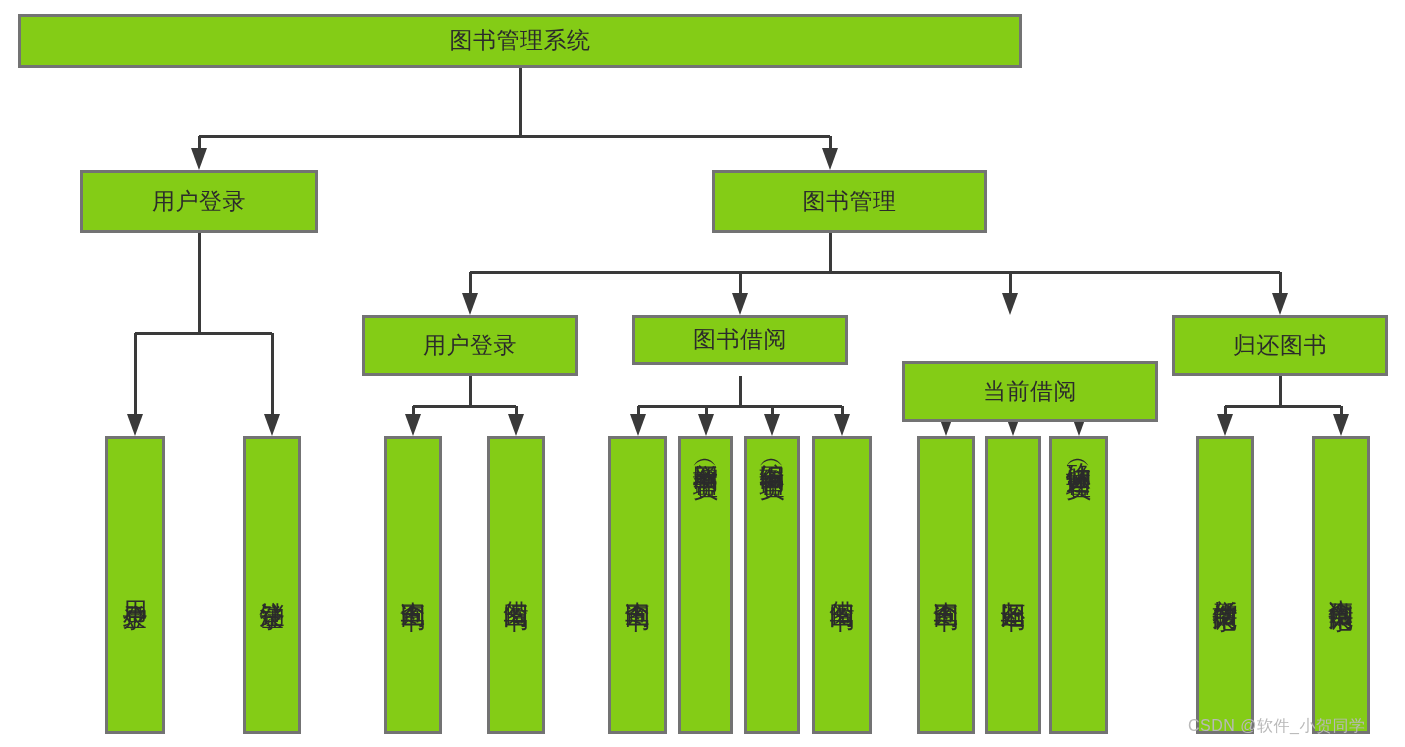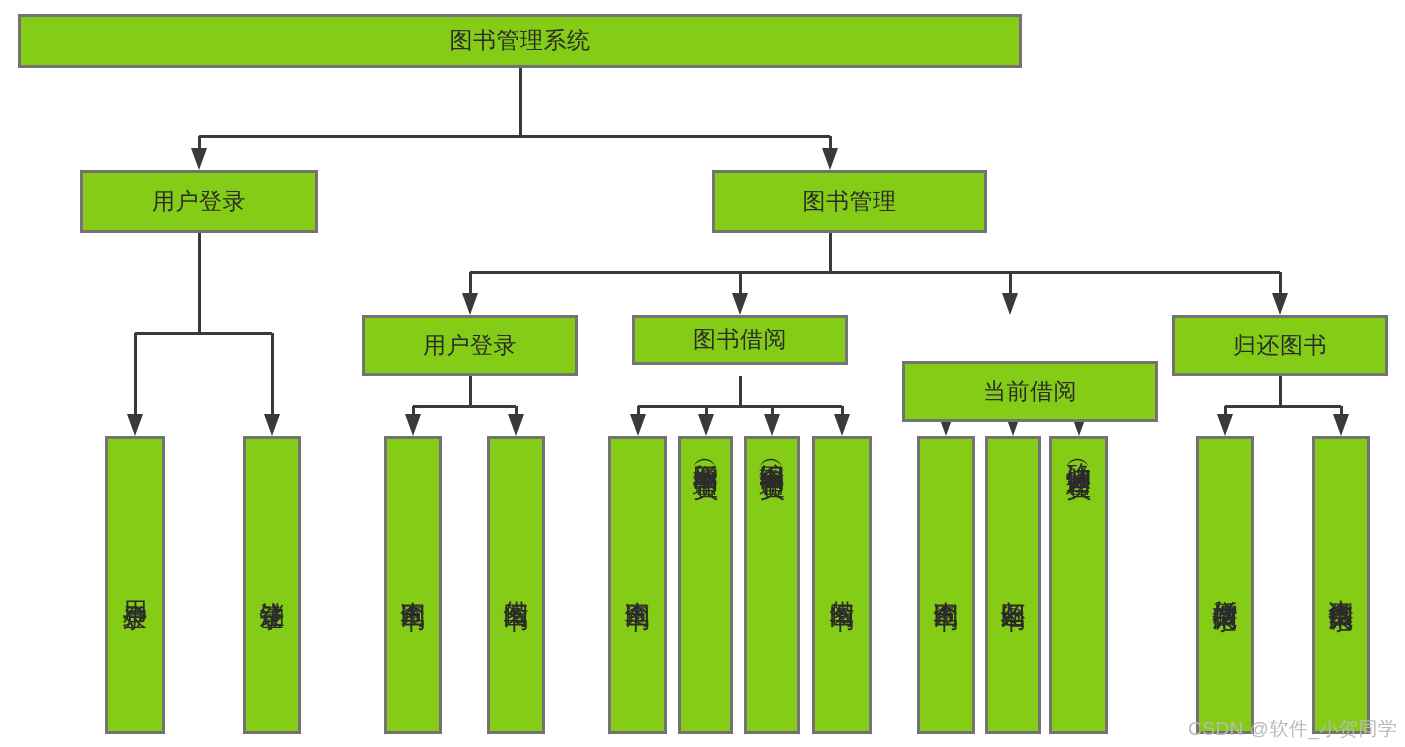--- a/index.html
+++ b/index.html
@@ -58,21 +58,21 @@
     letter-spacing: 2px;
     white-space: normal;
     text-align: center;
     max-height: 100%;
   }
   .node.vert.toptext {
     align-items: flex-start;
   }
   .watermark {
     position: absolute;
-    font-size: 19px;
+    font-size: 16px;
     color: #b9b9b9;
     white-space: nowrap;
     letter-spacing: 0.5px;
   }
 </style>
 </head>
 <body>
 
 <div id="canvas">
   <svg id="edges" viewBox="0 0 1405 747" xmlns="http://www.w3.org/2000/svg">

